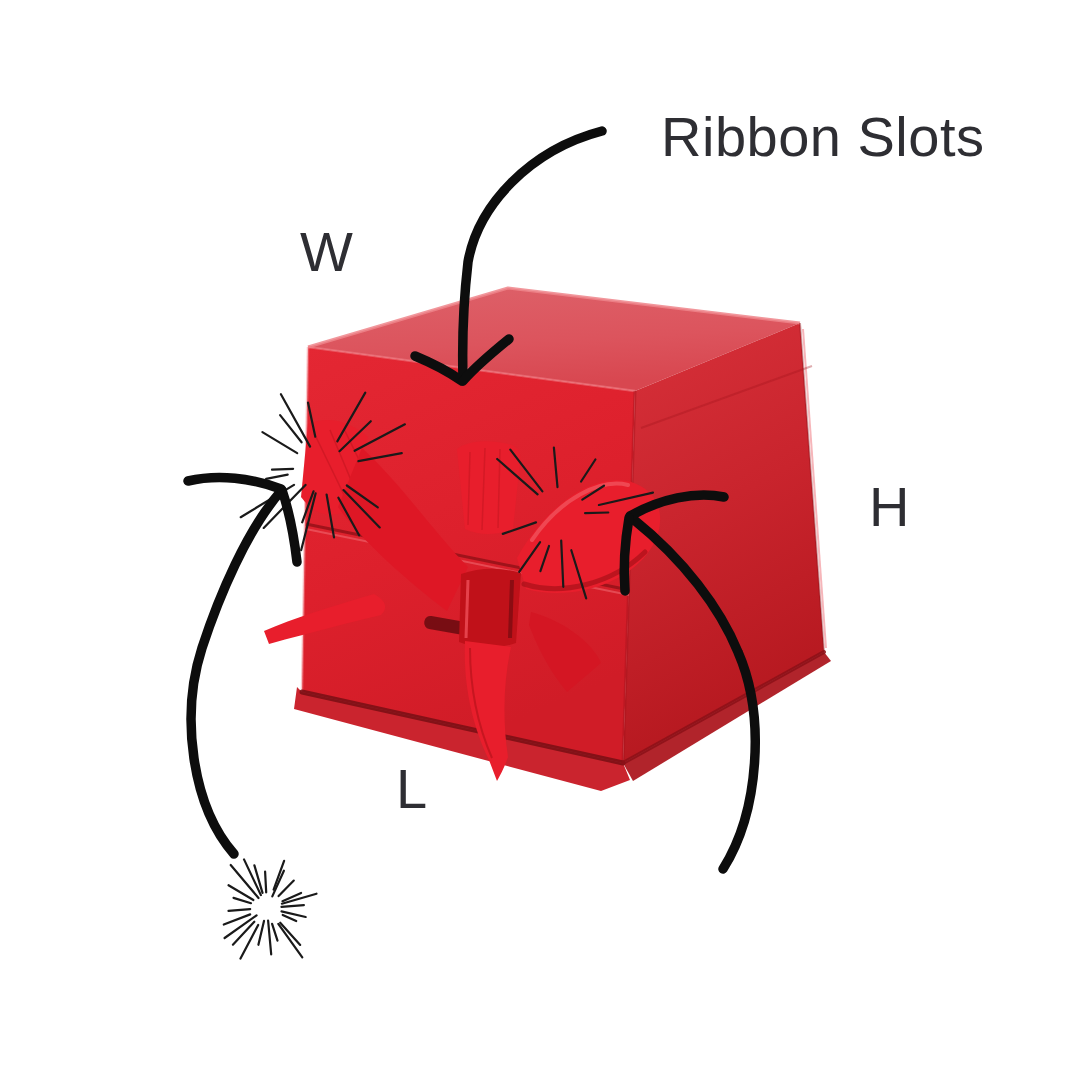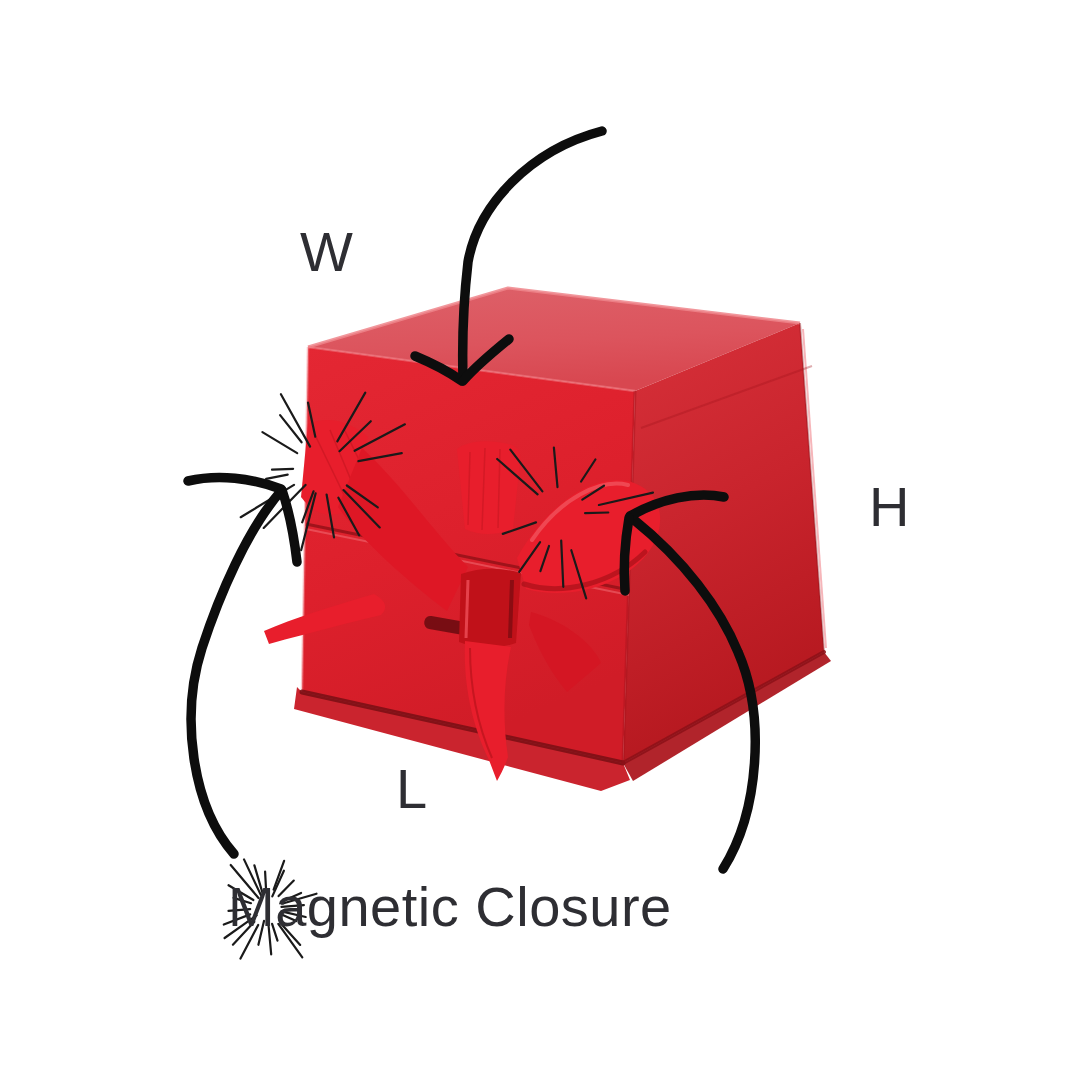--- a/index.html
+++ b/index.html
@@ -181,21 +181,21 @@
       <path d="M188,481 C218,474 252,478 281,489"></path>
       <path d="M297,562 C294,536 289,511 282,490"></path>
     </g>
     <g class="arrow">
       <path d="M723,869 C759,812 766,716 738,652 C720,608 684,560 633,519"></path>
       <path d="M724,497 C695,491 660,499 630,516"></path>
       <path d="M625,591 C623,565 625,541 629,518"></path>
     </g>
   </svg>
 
+  <div class="label" style="left:661px; top:109px;">Ribbon Slots</div>
 
   <div class="label" style="left:300px; top:224px;">W</div>
 
   <div class="label" style="left:869px; top:479px;">H</div>
 
   <div class="label" style="left:396px; top:761px;">L</div>
 
-  <div class="label" style="left:228px; top:879px;">Magnetic Closure</div>
 </div>
 
 </body></html>

